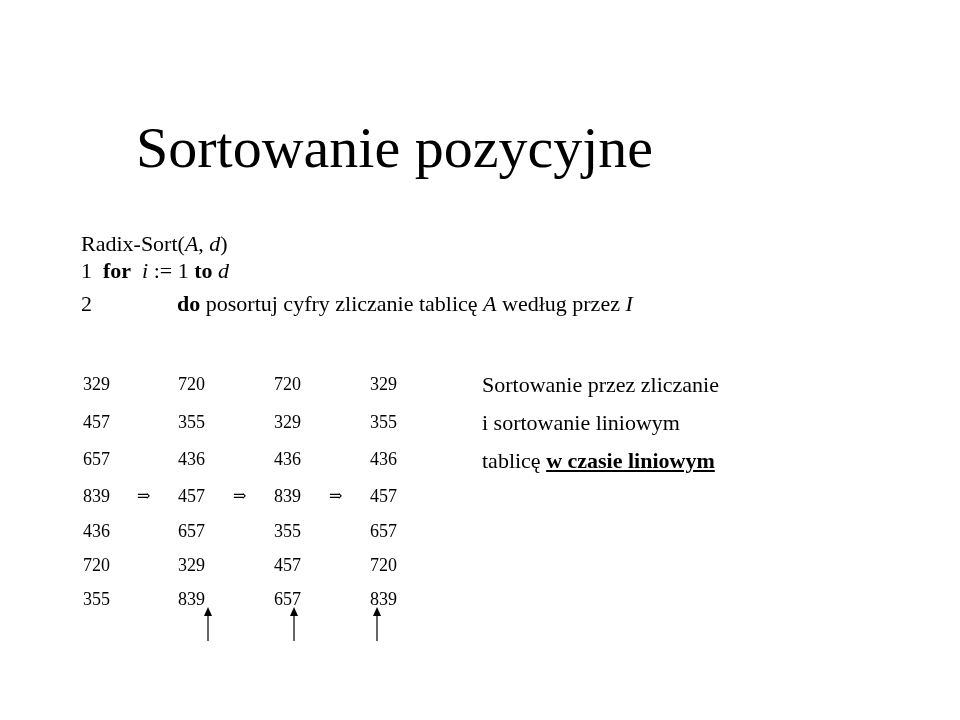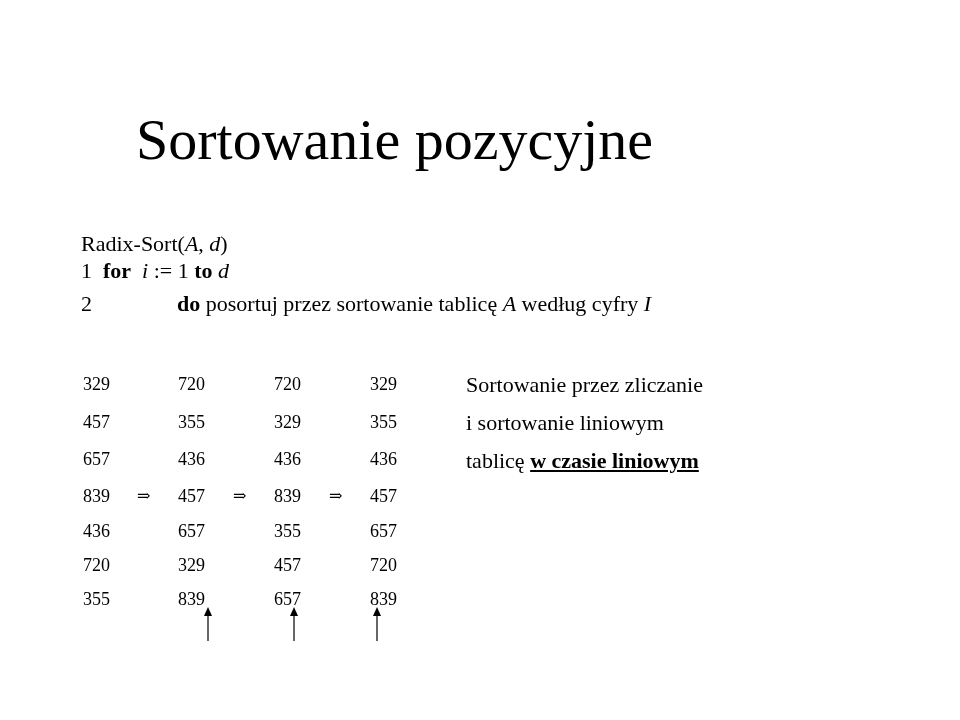--- a/index.html
+++ b/index.html
@@ -11,21 +11,21 @@
       width: 960px;
       height: 720px;
       position: relative;
       overflow: hidden;
       font-family: "Liberation Serif", "DejaVu Serif", serif;
       color: #000000;
     }
     .slide-title {
       position: absolute;
       left: 0;
-      top: 100px;
+      top: 108px;
       width: 789px;
       text-align: center;
       font-size: 58px;
       line-height: 80px;
       font-weight: normal;
       margin: 0;
     }
     .algo {
       position: absolute;
       left: 81px;
@@ -67,21 +67,21 @@
       line-height: 24px;
       height: 24px;
     }
     .up-arrow {
       position: absolute;
       width: 10px;
       height: 34px;
     }
     .note {
       position: absolute;
-      left: 466px;
+      left: 482px;
       font-size: 22px;
       line-height: 36px;
       height: 36px;
       white-space: nowrap;
     }
     .note .emph {
       font-weight: bold;
       text-decoration: underline;
     }
   </style>
@@ -91,21 +91,21 @@
 <h1 class="slide-title">Sortowanie pozycyjne</h1>
 
 <div class="algo">
   <div class="algo-line l0">
     <span>Radix-Sort(</span><span class="var">A</span><span>, </span><span class="var">d</span><span>)</span>
   </div>
   <div class="algo-line l1">
     <span class="ln">1</span><span class="kw">for</span>&nbsp;&nbsp;<span class="var">i</span><span> := 1 </span><span class="kw">to</span>&nbsp;<span class="var">d</span>
   </div>
   <div class="algo-line l2">
-    <span class="ln">2</span><span class="kw">do</span><span> posortuj przez sortowanie tablicę </span><span class="var">A</span><span> według cyfry </span><span class="var">I</span>
+    <span class="ln">2</span><span class="kw">do</span><span> posortuj cyfry zliczanie tablicę </span><span class="var">A</span><span> według przez </span><span class="var">I</span>
   </div>
 </div>
 
 <div class="table">
 
   <span class="num" style="left:83px;top:372px">329</span>
   <span class="num" style="left:83px;top:410px">457</span>
   <span class="num" style="left:83px;top:447px">657</span>
   <span class="num" style="left:83px;top:484px">839</span>
   <span class="num" style="left:83px;top:519px">436</span>

